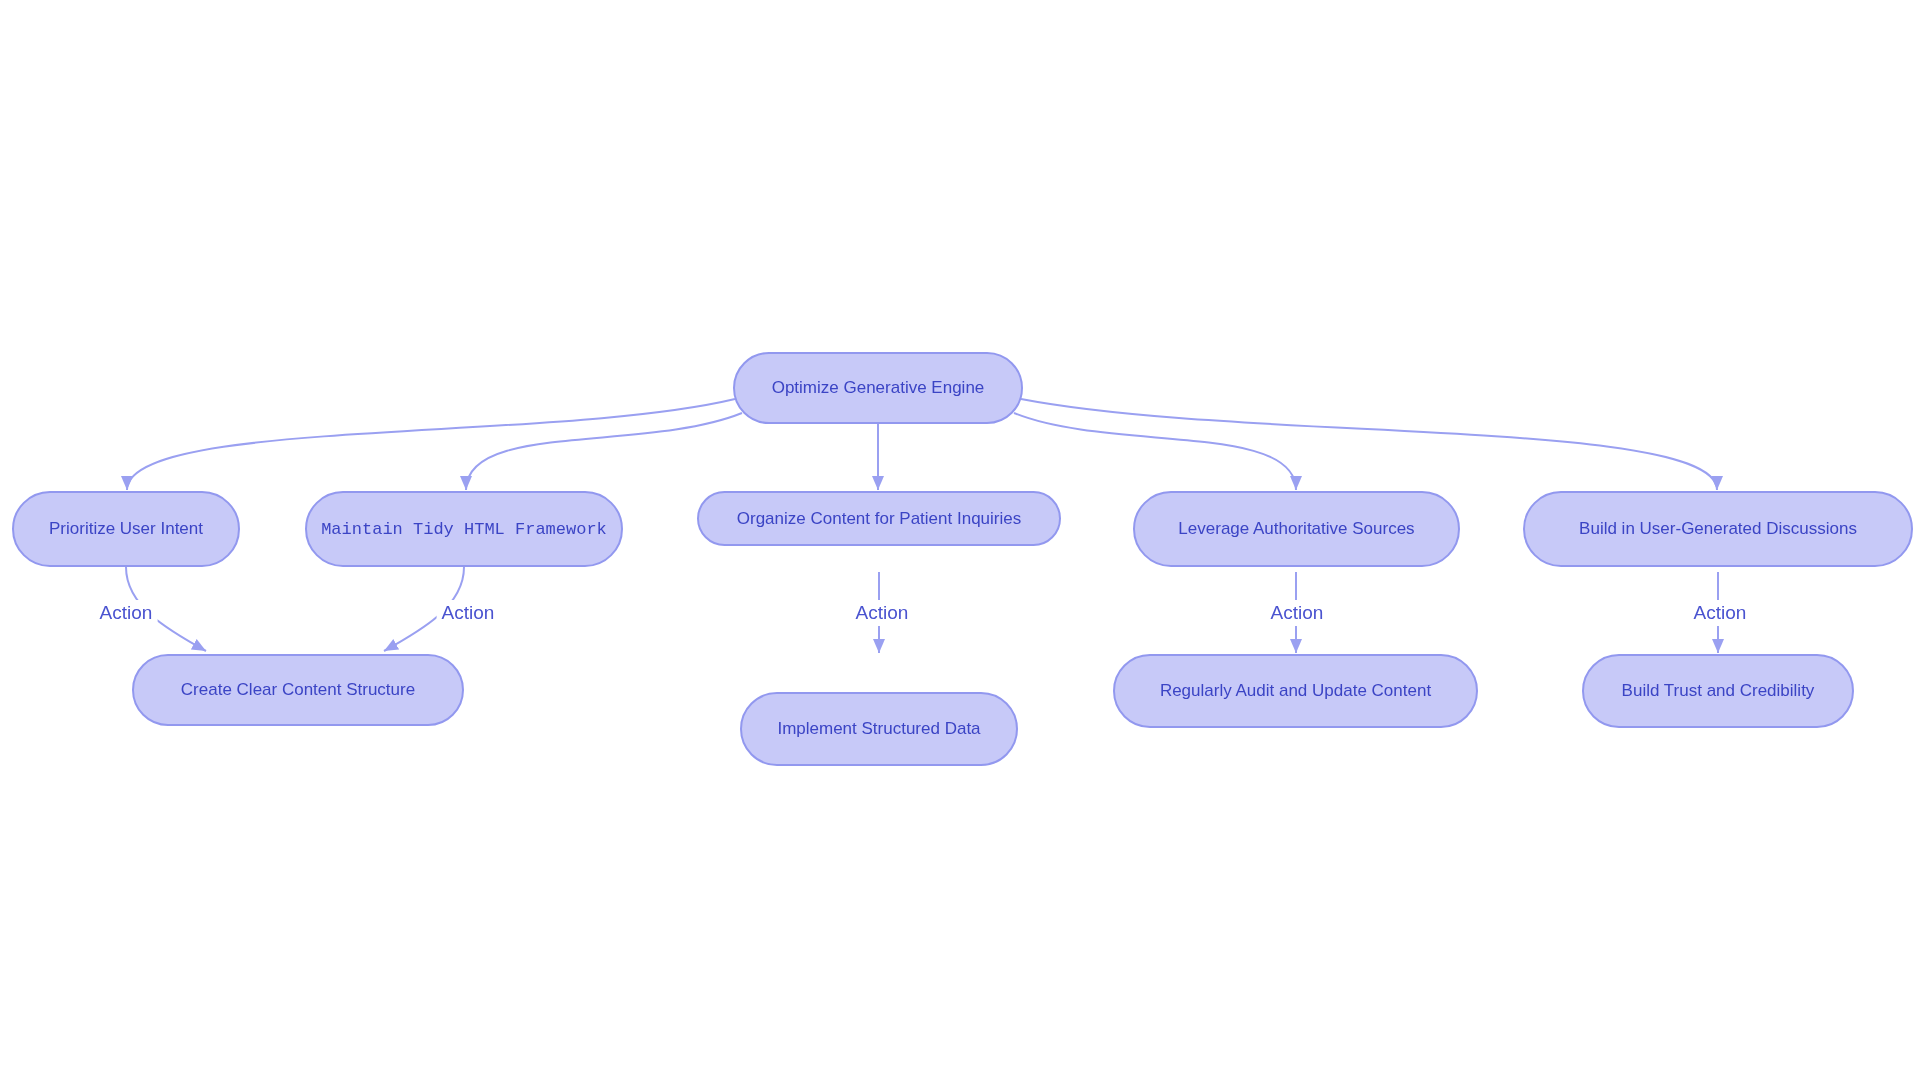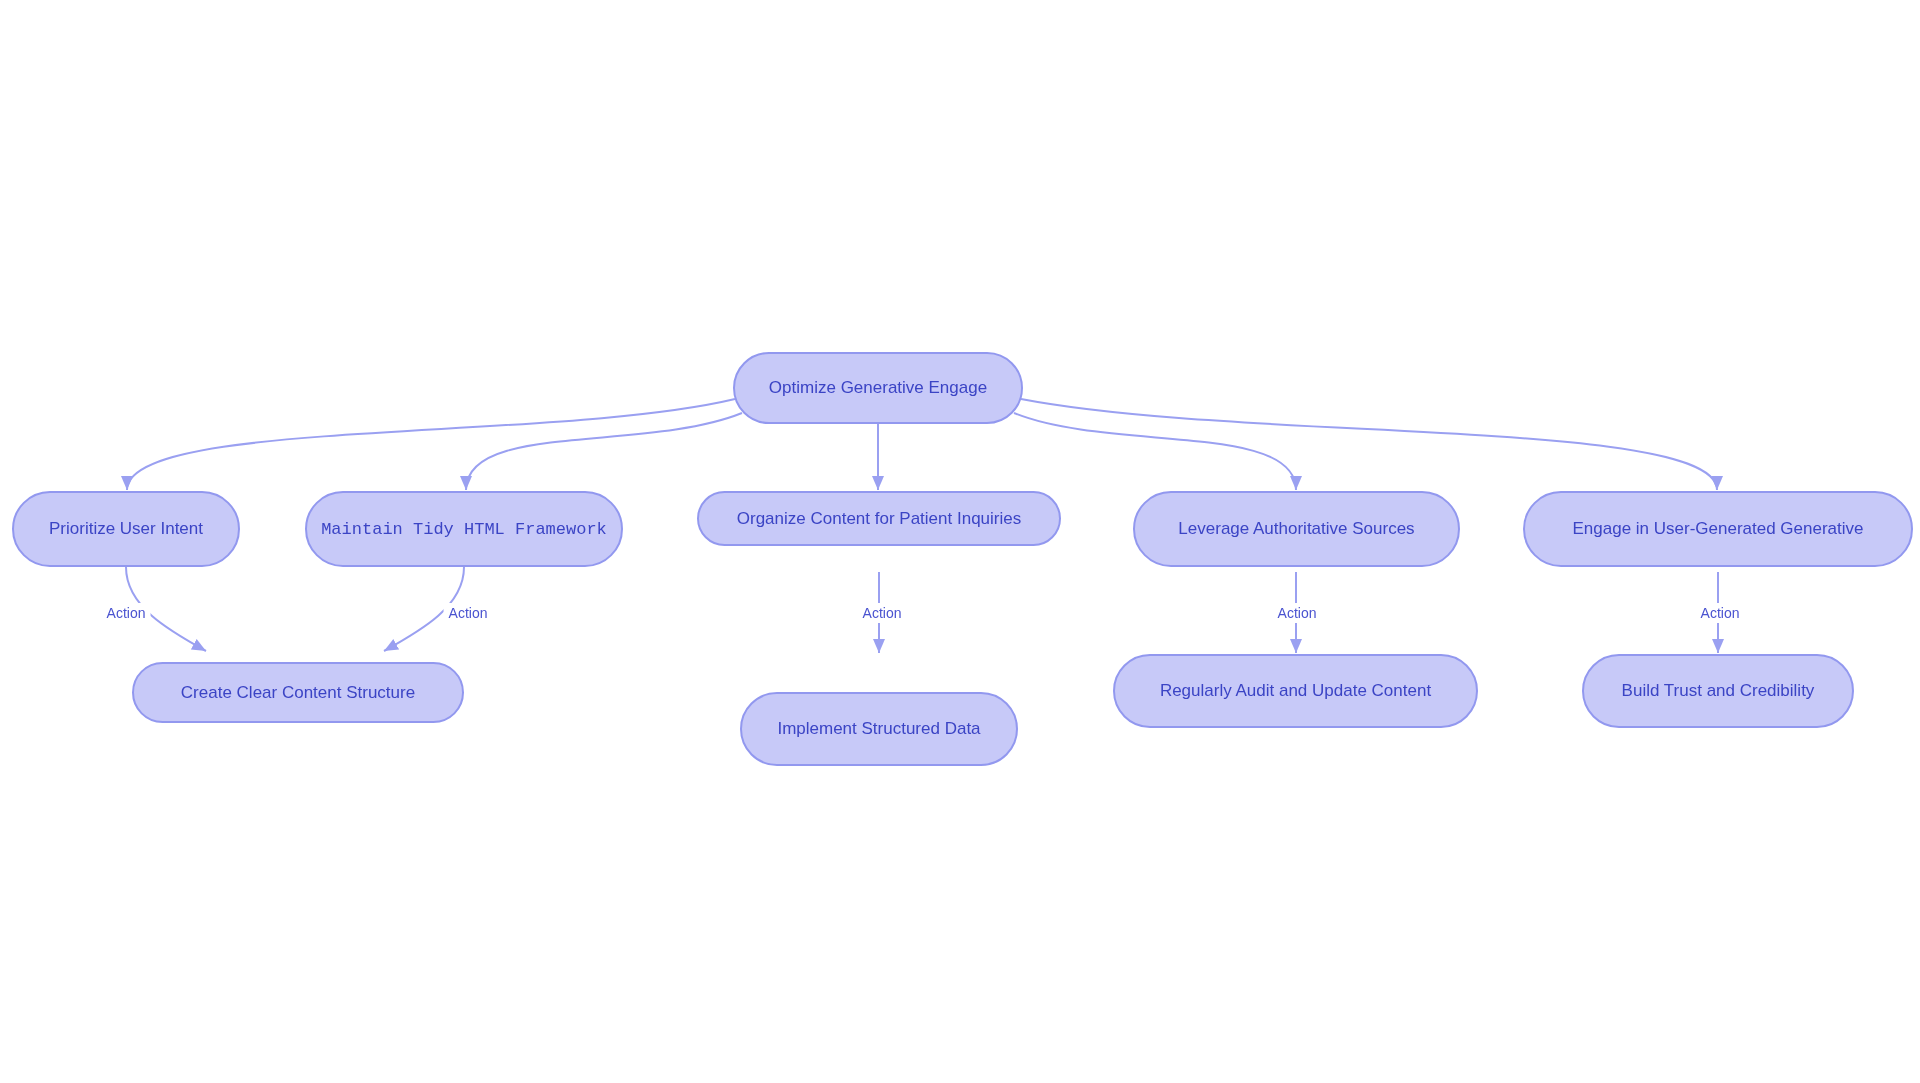--- a/index.html
+++ b/index.html
@@ -32,21 +32,21 @@
     font-size:17px;
     text-align:center;
     white-space:nowrap;
     z-index:2;
   }
   .edge-label{
     position:absolute;
     transform:translate(-50%,-50%);
     background:var(--canvas-bg);
     color:var(--edge-label-text);
-    font-size:14px;
+    font-size:19px;
     padding:2px 5px;
     z-index:3;
     white-space:nowrap;
   }
 </style>
 </head>
 <body>
 
 <div id="canvas">
 
@@ -61,29 +61,29 @@
     <path class="edge" d="M 878 424 L 878 490" marker-end="url(#arrow)"></path>
     <path class="edge" d="M 1014 413 C 1110 452, 1296 422, 1296 490" marker-end="url(#arrow)"></path>
     <path class="edge" d="M 1021 399 C 1245 442, 1717 418, 1717 490" marker-end="url(#arrow)"></path>
     <path class="edge" d="M 126 567 C 126 606, 168 630, 206 651" marker-end="url(#arrow)"></path>
     <path class="edge" d="M 464 567 C 464 606, 422 630, 384 651" marker-end="url(#arrow)"></path>
     <path class="edge" d="M 879 572 L 879 653" marker-end="url(#arrow)"></path>
     <path class="edge" d="M 1296 572 L 1296 653" marker-end="url(#arrow)"></path>
     <path class="edge" d="M 1718 572 L 1718 653" marker-end="url(#arrow)"></path>
   </svg>
 
-  <div class="node" style="left:733px;top:352px;width:290px;height:72px;">Optimize Generative Engage</div>
+  <div class="node" style="left:733px;top:352px;width:290px;height:72px;">Optimize Generative Engine</div>
 
   <div class="node" style="left:12px;top:491px;width:228px;height:76px;">Prioritize User Intent</div>
   <div class="node" style="left:305px;top:491px;width:318px;height:76px;font-family:Liberation Mono, monospace;">Maintain Tidy HTML Framework</div>
   <div class="node" style="left:697px;top:491px;width:364px;height:55px;">Organize Content for Patient Inquiries</div>
   <div class="node" style="left:1133px;top:491px;width:327px;height:76px;">Leverage Authoritative Sources</div>
-  <div class="node" style="left:1523px;top:491px;width:390px;height:76px;">Engage in User-Generated Generative</div>
+  <div class="node" style="left:1523px;top:491px;width:390px;height:76px;">Build in User-Generated Discussions</div>
 
-  <div class="node" style="left:132px;top:654px;width:332px;height:61px;margin-top:8px;">Create Clear Content Structure</div>
+  <div class="node" style="left:132px;top:654px;width:332px;height:72px;">Create Clear Content Structure</div>
   <div class="node" style="left:740px;top:692px;width:278px;height:74px;">Implement Structured Data</div>
   <div class="node" style="left:1113px;top:654px;width:365px;height:74px;">Regularly Audit and Update Content</div>
   <div class="node" style="left:1582px;top:654px;width:272px;height:74px;">Build Trust and Credibility</div>
 
   <div class="edge-label" style="left:126px;top:613px;">Action</div>
   <div class="edge-label" style="left:468px;top:613px;">Action</div>
   <div class="edge-label" style="left:882px;top:613px;">Action</div>
   <div class="edge-label" style="left:1297px;top:613px;">Action</div>
   <div class="edge-label" style="left:1720px;top:613px;">Action</div>
 

